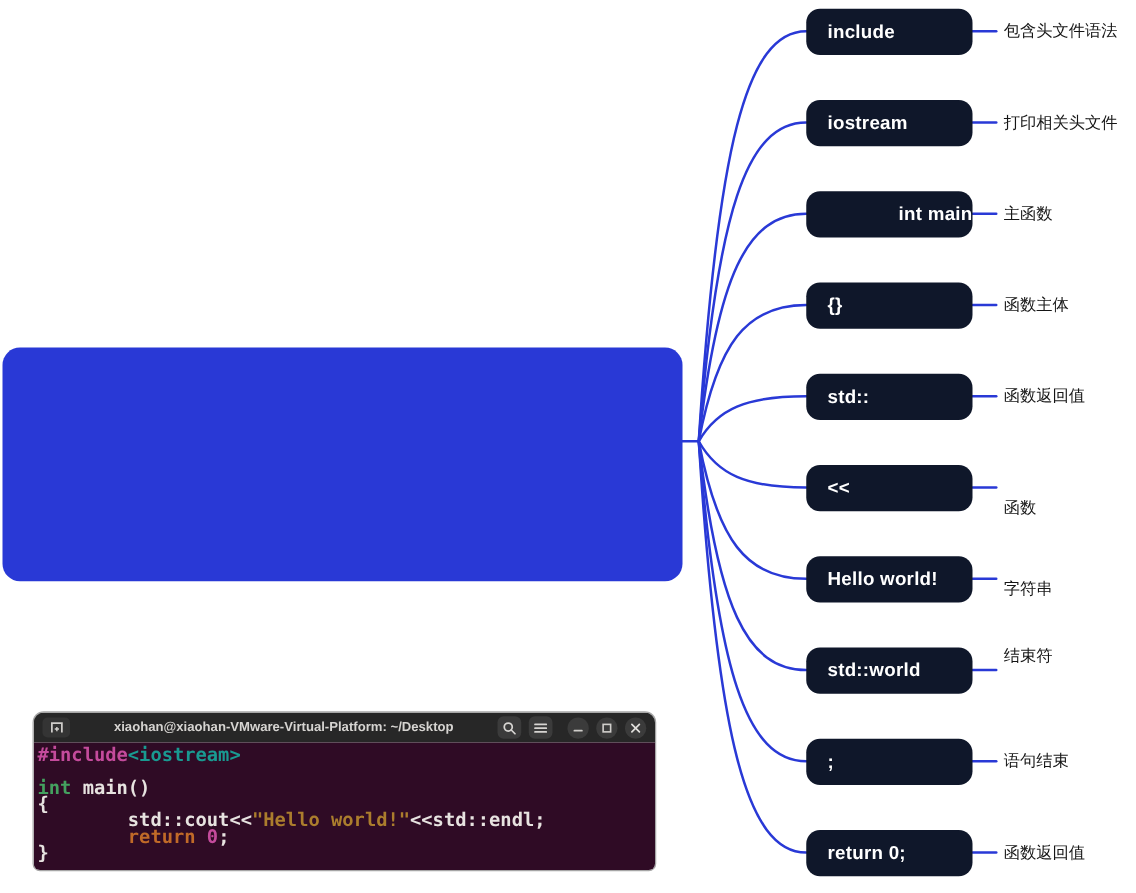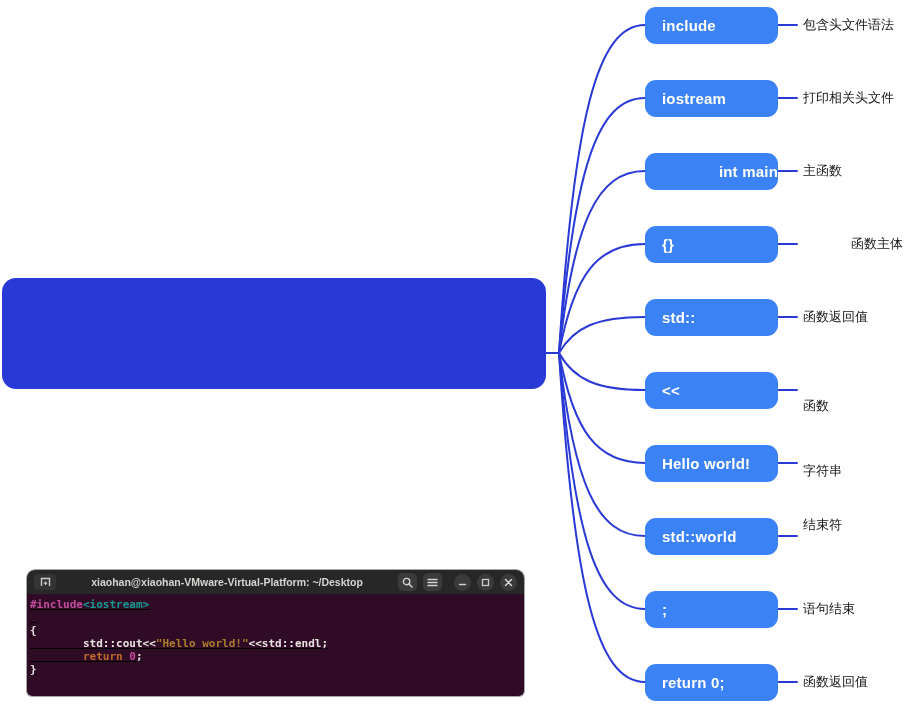--- a/index.html
+++ b/index.html
@@ -7,21 +7,21 @@
   #canvas {
     position:relative; width:909px; height:714px;
     background:#ffffff; overflow:hidden;
     font-family:"Liberation Sans", sans-serif;
   }
   #connector-svg { position:absolute; left:0; top:0; width:909px; height:714px; }
   #connector-svg path { fill:none; stroke:#2939d6; stroke-width:2; stroke-linecap:round; }
 
   
   .highlight-frame {
-    position:absolute; left:2px; top:278px; width:544px; height:111px;
+    position:absolute; left:2px; top:278px; width:544px; height:187px;
     background:#2939d6; border-radius:14px;
   }
   .terminal-window {
     position:absolute; left:25px; top:292px; width:497px; height:126px;
     border-radius:8px 8px 5px 5px; overflow:hidden;
     box-shadow:0 0 0 1px rgba(0,0,0,.35);
   }
   .terminal-titlebar {
     height:24px; background:#272727; display:flex; align-items:center;
     padding:0 7px;
@@ -34,28 +34,28 @@
   .tb-circle { width:17px; height:17px; border-radius:50%; }
   .new-tab-button { width:22px; height:16px; border-radius:4px; background:#343434; }
   .terminal-title {
     flex:1 1 auto; text-align:center; color:#d6d4d1; font-size:10.5px;
     font-weight:bold; white-space:nowrap; overflow:hidden; padding:0 6px;
   }
   .terminal-body {
     height:102px; background:#2f0b25; padding:4px 0 0 3px;
   }
   .code-line {
-    font-family:"DejaVu Sans Mono", monospace; font-size:11px; font-weight:bold;
-    line-height:13px; white-space:pre;text-decoration:underline;
+    font-family:"DejaVu Sans Mono", monospace; font-size:15px; font-weight:bold;
+    line-height:13px; white-space:pre;
   }
 
   
   .node {
     position:absolute; left:645px; width:133px; height:37px;
-    background:#3b82f6; border-radius:11px; color:#ffffff;
+    background:#0f172a; border-radius:11px; color:#ffffff;
     font-size:15px; font-weight:bold; line-height:37px;
     padding-left:17px; letter-spacing:.2px; cursor:pointer;
   }
   .annotation {
     position:absolute; left:803px; height:18px; line-height:18px;
     color:#151515; font-size:13px; white-space:nowrap;
   }
 </style>
 </head>
 <body>
@@ -120,38 +120,39 @@
         <div class="tb-btn tb-circle">
           <svg width="9" height="9" viewBox="0 0 9 9">
             <path d="M1.5 1.5 L7.5 7.5 M7.5 1.5 L1.5 7.5" stroke="#e0dedb" stroke-width="1.4" stroke-linecap="round"></path>
           </svg>
         </div>
       </div>
       <div class="terminal-body">
         <div id="code">
             <div class="code-line"><span style="color: rgb(196, 75, 156);">#include</span><span style="color: rgb(25, 154, 145);">&lt;iostream&gt;</span></div>
             <div class="code-line">&nbsp;</div>
+            <div class="code-line"><span style="color: rgb(68, 161, 95);">int</span><span style="color: rgb(231, 227, 224);"> main()</span></div>
             <div class="code-line"><span style="color: rgb(231, 227, 224);">{</span></div>
             <div class="code-line"><span style="color: rgb(231, 227, 224);">        std::cout&lt;&lt;</span><span style="color: rgb(171, 125, 45);">"Hello world!"</span><span style="color: rgb(231, 227, 224);">&lt;&lt;std::endl;</span></div>
             <div class="code-line"><span style="color: rgb(192, 106, 40);">        return</span><span style="color: rgb(196, 75, 156);"> 0</span><span style="color: rgb(231, 227, 224);">;</span></div>
             <div class="code-line"><span style="color: rgb(231, 227, 224);">}</span></div>
           </div>
       </div>
     </div>
   </div>
 
   <div id="nodes-layer">
       <div class="node" style="top: 6.5px;">include</div>
       <div class="annotation" style="top: 16px;">包含头文件语法</div>
       <div class="node" style="top: 79.5px;">iostream</div>
       <div class="annotation" style="top: 89px;">打印相关头文件</div>
       <div class="node" style="top: 152.5px; text-align: right;">int main</div>
       <div class="annotation" style="top: 162px;">主函数</div>
       <div class="node" style="top: 225.5px;">{}</div>
-      <div class="annotation" style="top: 235px; margin-left: 48px;">函数主体</div>
+      <div class="annotation" style="top: 235px;">函数主体</div>
       <div class="node" style="top: 298.5px;">std::</div>
       <div class="annotation" style="top: 308px;">函数返回值</div>
       <div class="node" style="top: 371.5px;">&lt;&lt;</div>
       <div class="annotation" style="top: 397px;">函数</div>
       <div class="node" style="top: 444.5px;">Hello world!</div>
       <div class="annotation" style="top: 462px;">字符串</div>
       <div class="node" style="top: 517.5px;">std::world</div>
       <div class="annotation" style="top: 516px;">结束符</div>
       <div class="node" style="top: 590.5px;">;</div>
       <div class="annotation" style="top: 600px;">语句结束</div>

